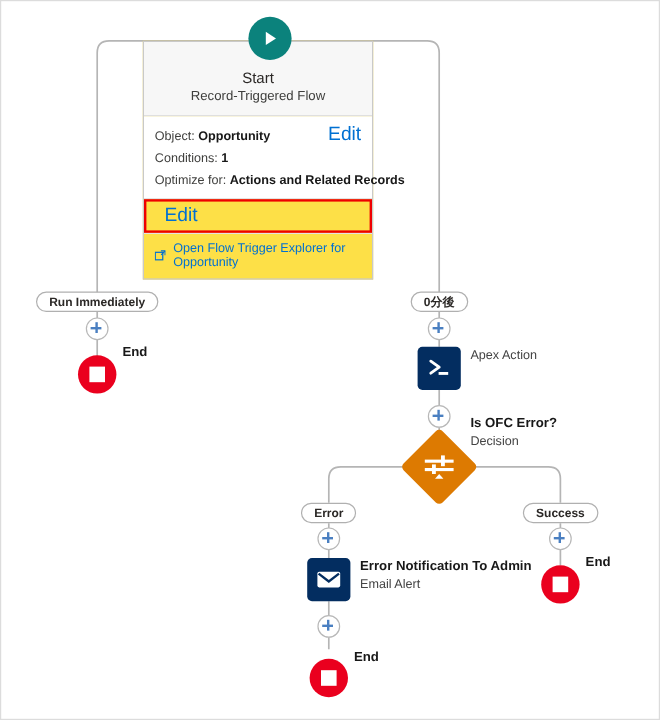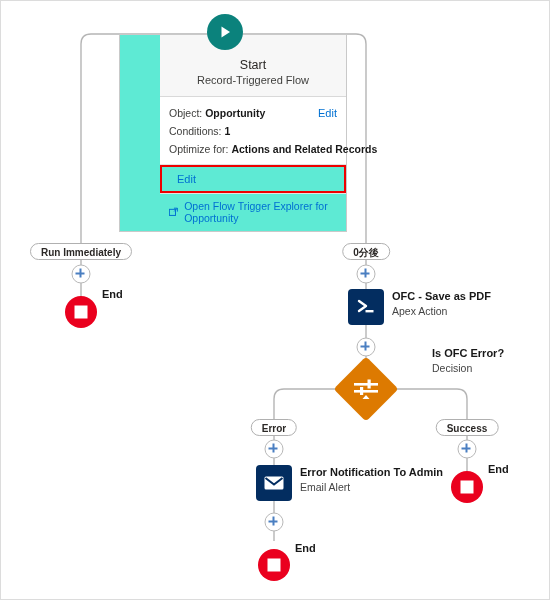--- a/index.html
+++ b/index.html
@@ -26,26 +26,25 @@
     width: 550px;
     height: 600px;
     pointer-events: none;
   }
 
   
   .start-card {
     position: absolute;
     left: 118px;
     top: 33px;
-    width: 228px;
-    background: #5eead4;
+    width: 192px;
+    background: #fde047;
     border: 1px solid #c9c9c9;
     box-sizing: border-box;
     z-index: 3;
-    padding-left: 40px;
   }
   .start-head {
     background: #f7f7f7;
     border-bottom: 1px solid #d9d9d9;
     padding: 22px 8px 8px 8px;
     text-align: center;
   }
   .start-title {
     font-size: 12.5px;
     color: #2b2826;
@@ -66,21 +65,21 @@
     justify-content: space-between;
     font-size: 10.5px;
     color: #3e3e3c;
     line-height: 16px;
     padding: 1px 0;
   }
   .row .lbl { white-space: nowrap; }
   .row .lbl b { color: #181818; font-weight: bold; }
   .edit-link {
     color: #0070d2;
-    font-size: 11px;
+    font-size: 16px;
     cursor: pointer;
     margin-left: 8px;
     text-align: center;
   }
   .sched-wrap {
     position: relative;
     border-top: 1px solid #e3e3e3;
     padding: 5px 9px;
   }
   .sched-highlight {
@@ -206,21 +205,20 @@
     position: absolute;
     left: 50%;
     top: 50%;
     transform: translate(-50%, -50%);
     z-index: 5;
   }
   .decision-text {
     position: absolute;
     white-space: nowrap;
     z-index: 5;
-    margin-left: 40px;
   }
 
   
   .end-node {
     position: absolute;
     width: 32px;
     height: 32px;
     border-radius: 50%;
     background: #ea001e;
     transform: translate(-50%, -50%);
@@ -349,21 +347,20 @@
   <div class="plus" style="left:466px; top:448px;"></div>
 
   <div class="node" style="left:365px; top:288px;">
     <div class="node-icon">
       <svg width="22" height="22" viewBox="0 0 22 22">
         <path d="M4 5 L11 10 L4 15" fill="none" stroke="#ffffff" stroke-width="2.4" stroke-linecap="round" stroke-linejoin="round"></path>
         <rect x="10.5" y="14" width="8" height="2.4" fill="#ffffff"></rect>
       </svg>
     </div>
     <div class="node-text">
-      <div class="node-name">OFC - Save as PDF</div>
       <div class="node-type">Apex Action</div>
     </div>
   </div>
 
   <div class="decision" style="left:365px; top:388px;"></div>
   <svg class="decision-glyph" style="left:365px; top:388px;" width="26" height="22" viewBox="0 0 26 22">
     <rect x="1" y="5" width="24" height="2.6" fill="#ffffff"></rect>
     <rect x="1" y="12" width="24" height="2.6" fill="#ffffff"></rect>
     <rect x="14.5" y="1.5" width="3.2" height="9" fill="#ffffff"></rect>
     <rect x="7" y="9" width="3.2" height="8" fill="#ffffff"></rect>

